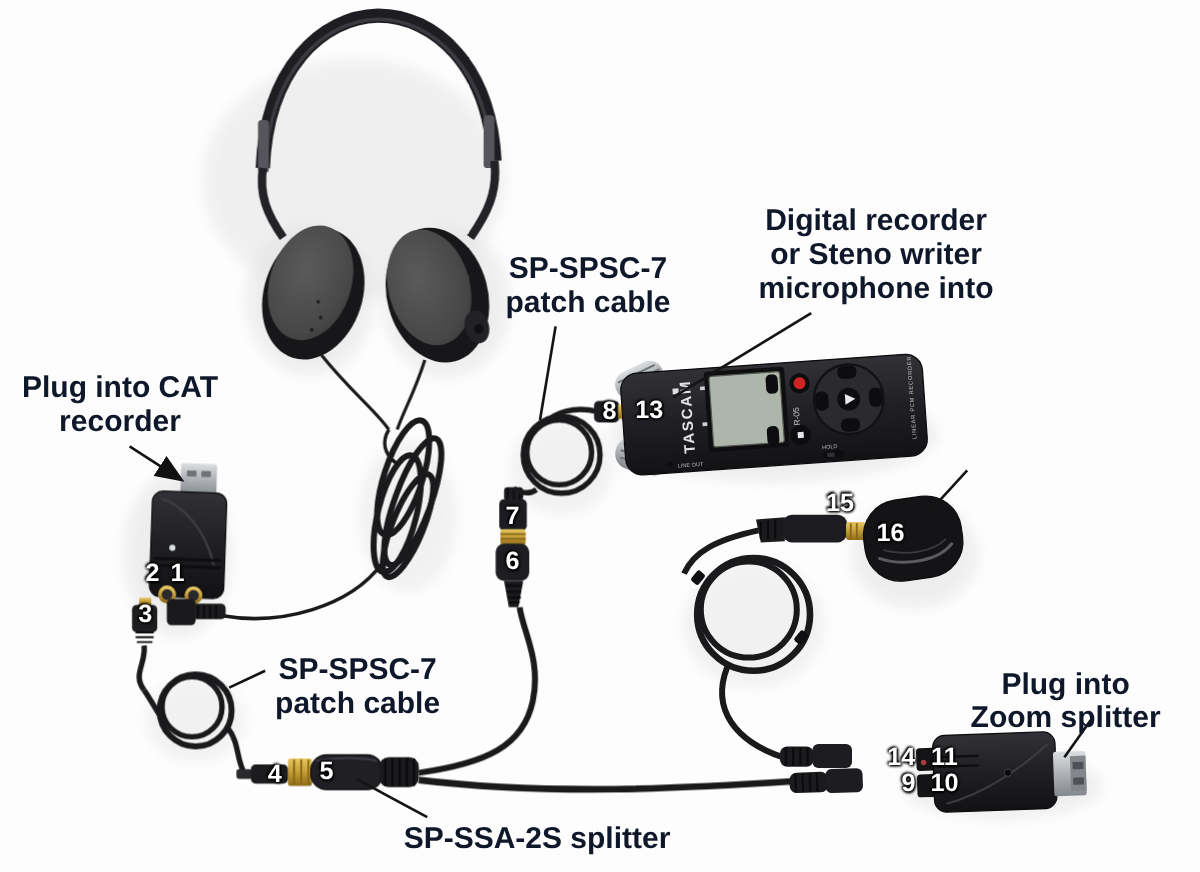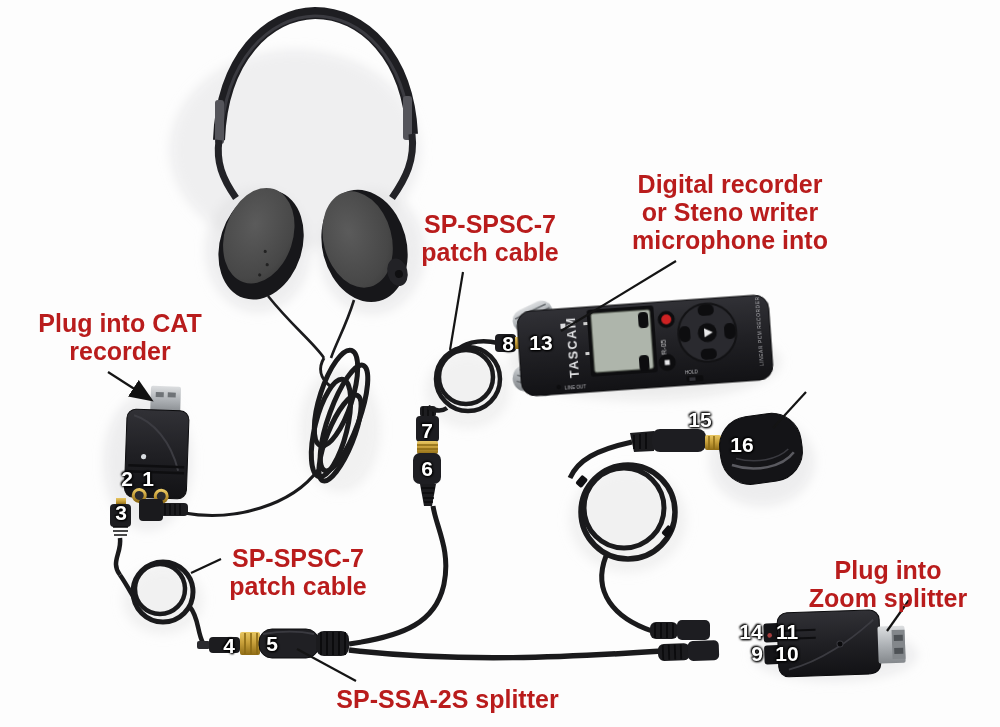--- a/index.html
+++ b/index.html
@@ -2,21 +2,21 @@
 <html><head>
 <meta charset="utf-8">
 <style>
   html,body{margin:0;padding:0;background:#ffffff;}
   #stage{
     position:relative;width:1000px;height:727px;background:#fdfdfd;
     font-family:"Liberation Sans", sans-serif;overflow:hidden;
   }
   #stage svg{position:absolute;left:0;top:0;font-family:inherit;}
   .label{
-    position:absolute;color:#b91c1c;font-weight:bold;font-size:25px;
+    position:absolute;color:#0f172a;font-weight:bold;font-size:25px;
     line-height:28px;text-align:center;letter-spacing:0px;white-space:nowrap;
   }
   .marker{
     position:absolute;color:#fff;font-weight:bold;font-size:21px;line-height:21px;
     transform:translate(-50%,-50%);
     text-shadow:0 0 3px #000,0 0 3px #000,1px 1px 2px #000,-1px -1px 2px #000;
   }
 </style>
 </head>
 <body>
@@ -247,21 +247,21 @@
     <line x1="108" y1="372" x2="150" y2="399" marker-end="url(#arrowhead)"></line>
     <line x1="463" y1="272" x2="450" y2="350"></line>
     <line x1="676" y1="261" x2="561" y2="331"></line>
     <line x1="806" y1="392" x2="773" y2="428"></line>
     <line x1="909" y1="600" x2="887" y2="631"></line>
     <line x1="221" y1="559" x2="191" y2="573"></line>
     <line x1="356" y1="681" x2="297" y2="649"></line>
   </g>
 </svg>
 
-  <div class="label" style="left:0px;top:309px;width:200px;padding-left:20px;">
+  <div class="label" style="left:0px;top:309px;width:200px;">
     <div>Plug into CAT</div>
     <div>recorder</div>
   </div>
 
   <div class="label" style="left:400px;top:210px;width:180px;">
     <div>SP-SPSC-7</div>
     <div>patch cable</div>
   </div>
 
   <div class="label" style="left:612px;top:170px;width:236px;">

